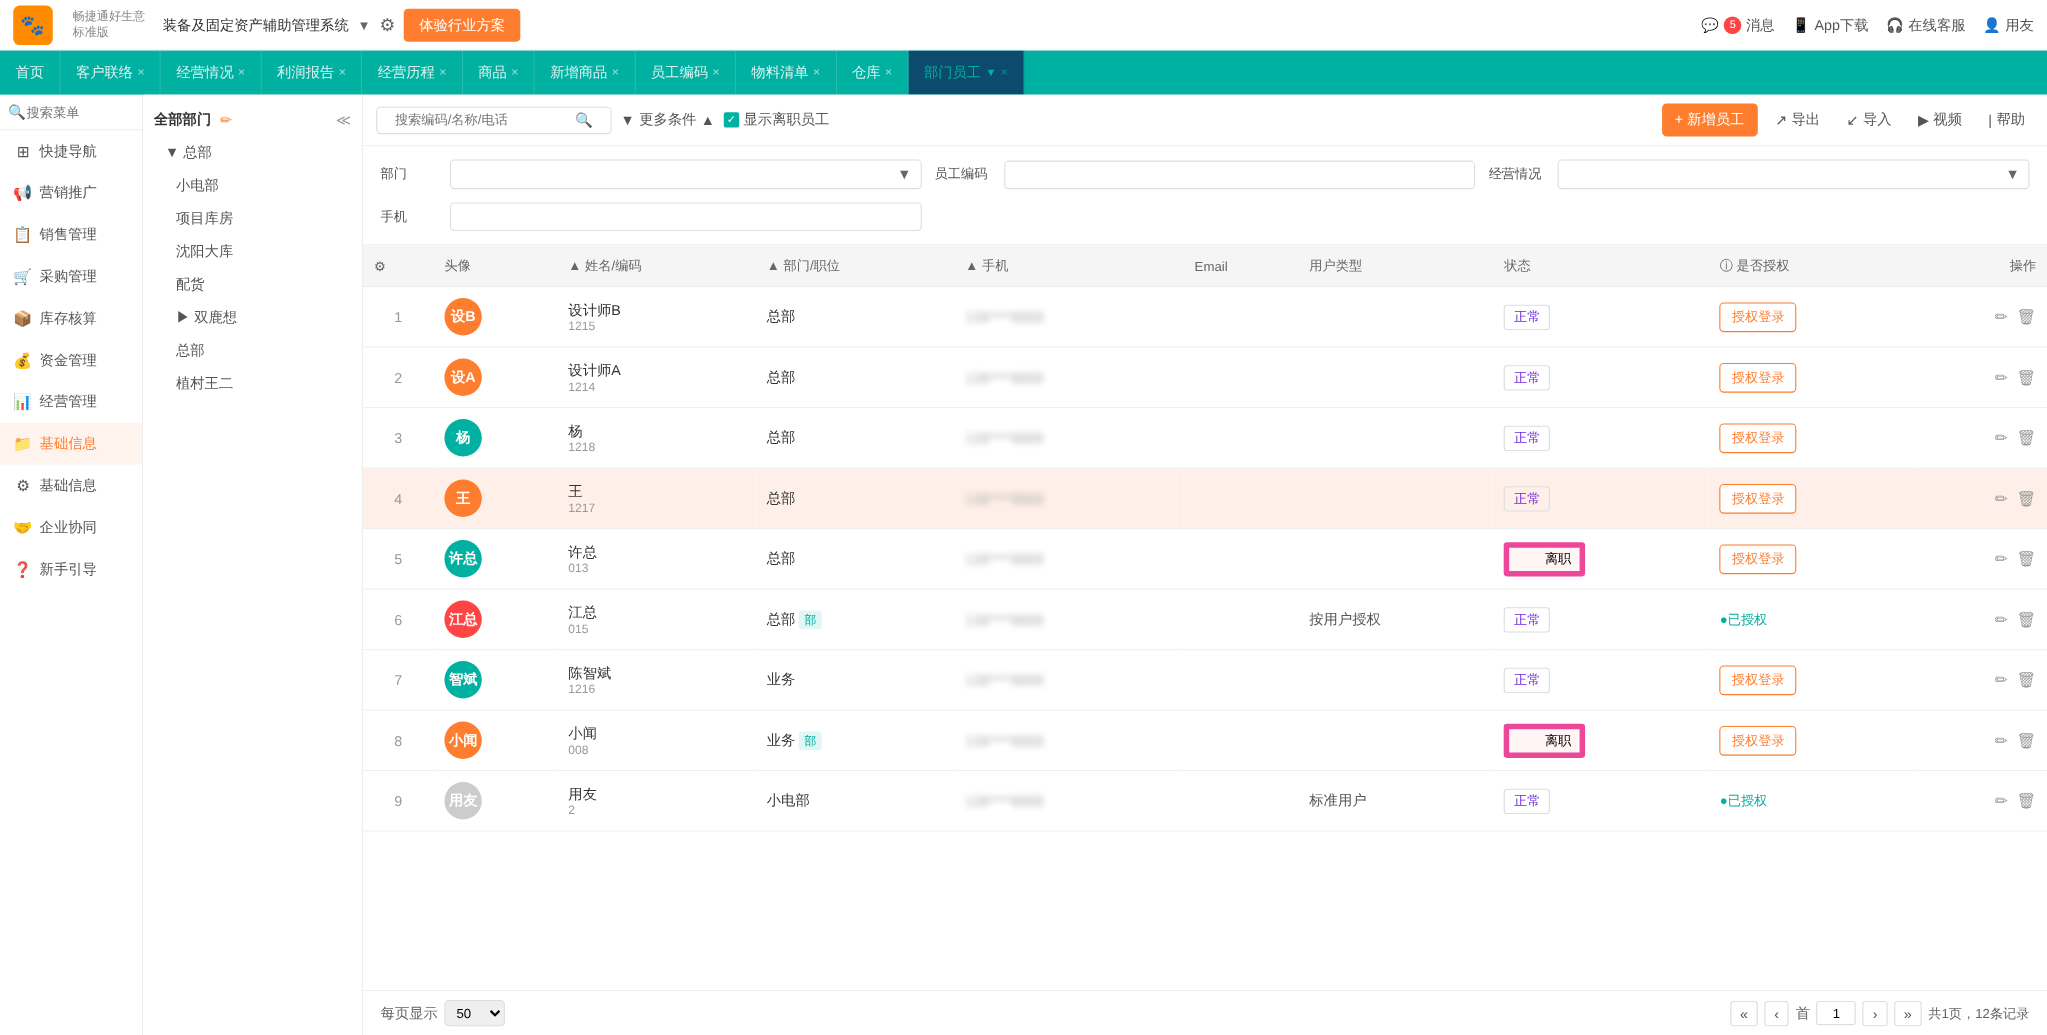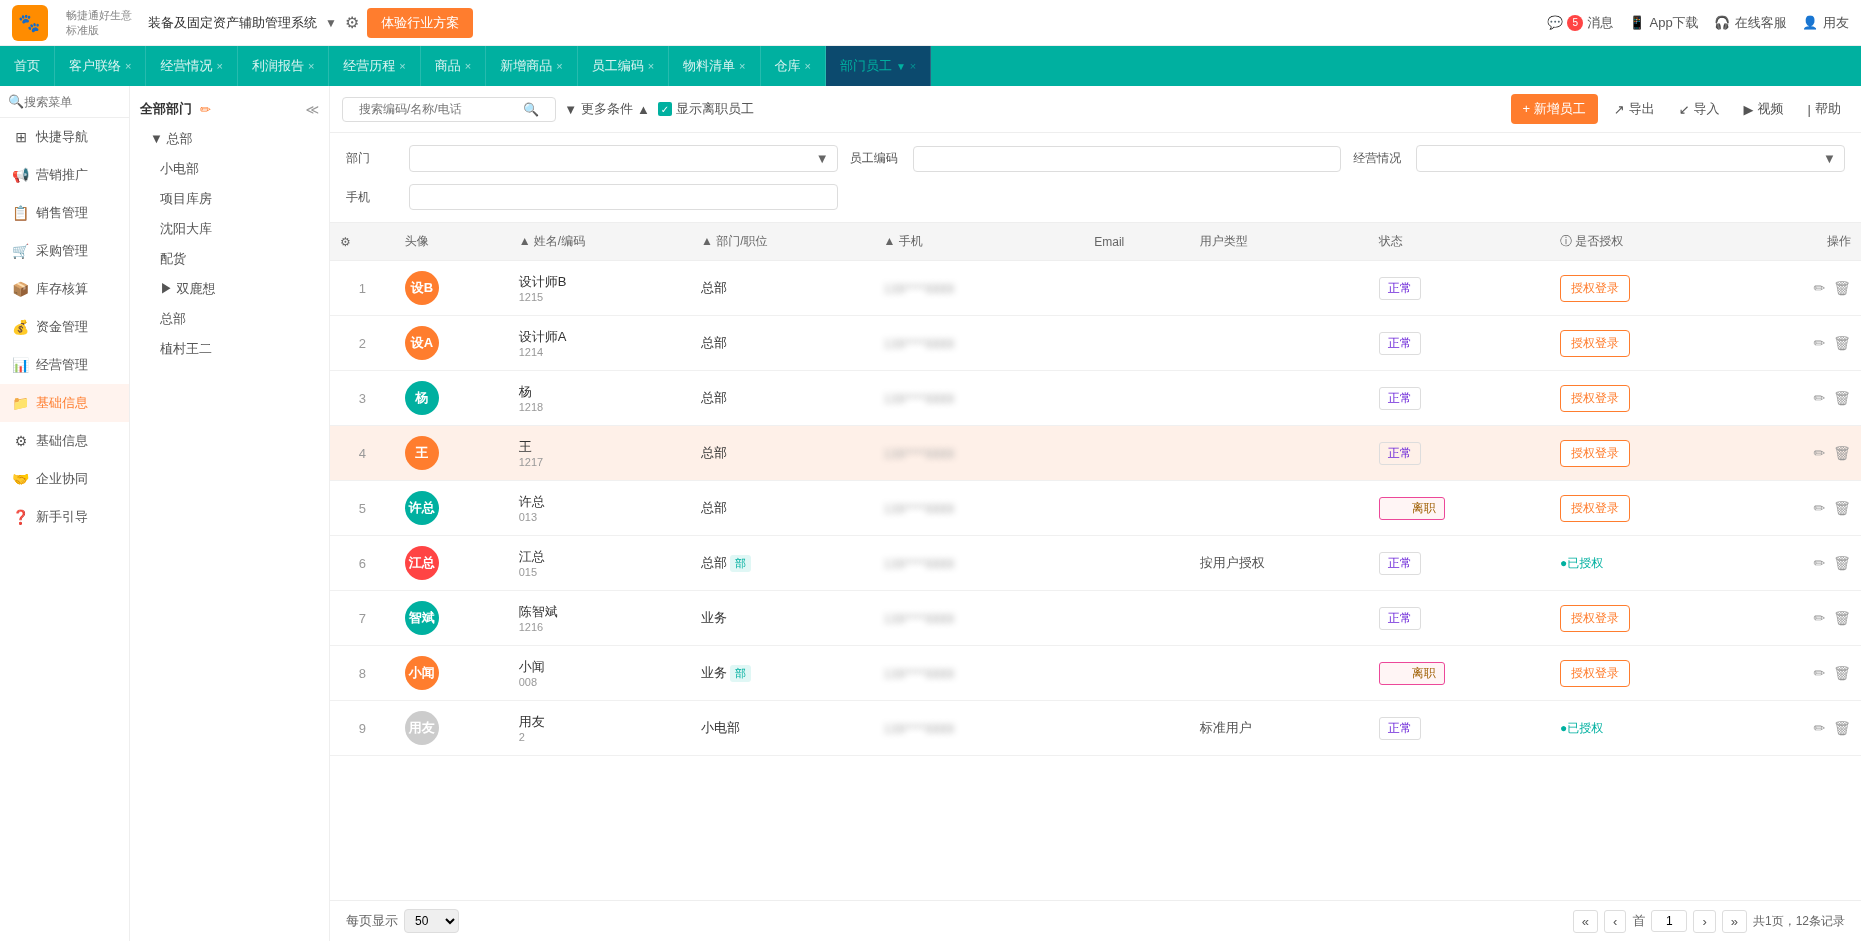--- a/index.html
+++ b/index.html
@@ -82,21 +82,21 @@
     tbody tr { border-bottom: 1px solid #f0f0f0; }
     tbody tr.highlighted { background: #fef0e8; }
     tbody td { padding: 10px 10px; font-size: 13px; color: #333; vertical-align: middle; }
     .avatar { width: 34px; height: 34px; border-radius: 50%; display: flex; align-items: center; justify-content: center; color: #fff; font-size: 13px; font-weight: bold; }
     .avatar.orange { background: #ff7d2e; }
     .avatar.teal { background: #00b0a0; }
     .avatar.red { background: #f44; }
     .avatar.gray { background: #ccc; }
     .status-badge { display: inline-block; padding: 2px 8px; border-radius: 3px; font-size: 12px; }
     .status-normal { color: #6d28d9; border: 1px solid #ddd; }
-    .status-left { color: #a16207; border: 1px solid #ec4899; background: #fff5f5; padding-left: 32px; }
+    .status-left { color: #000000; border: 5px solid #ec4899; background: #fff5f5; padding-left: 32px; }
     .auth-btn { border: 1px solid #ff7d2e; color: #ff7d2e; background: #fff; border-radius: 4px; padding: 4px 10px; cursor: pointer; font-size: 12px; }
     .authorized { color: #00b0a0; font-size: 12px; }
     .col-actions { display: flex; gap: 8px; align-items: center; }
     .edit-icon { color: #999; cursor: pointer; font-size: 14px; }
     .delete-icon { color: #999; cursor: pointer; font-size: 14px; }
     .blurred { display: inline-block; color: transparent; text-shadow: 0 0 6px #aaa; user-select: none; min-width: 80px; }
     .dept-badge { display: inline-block; background: #e0f7f5; color: #00b0a0; border-radius: 3px; padding: 1px 5px; font-size: 11px; margin-left: 3px; }
 
     
     .pagination { display: flex; align-items: center; justify-content: space-between; padding: 8px 16px; background: #fff; border-top: 1px solid #eee; }

